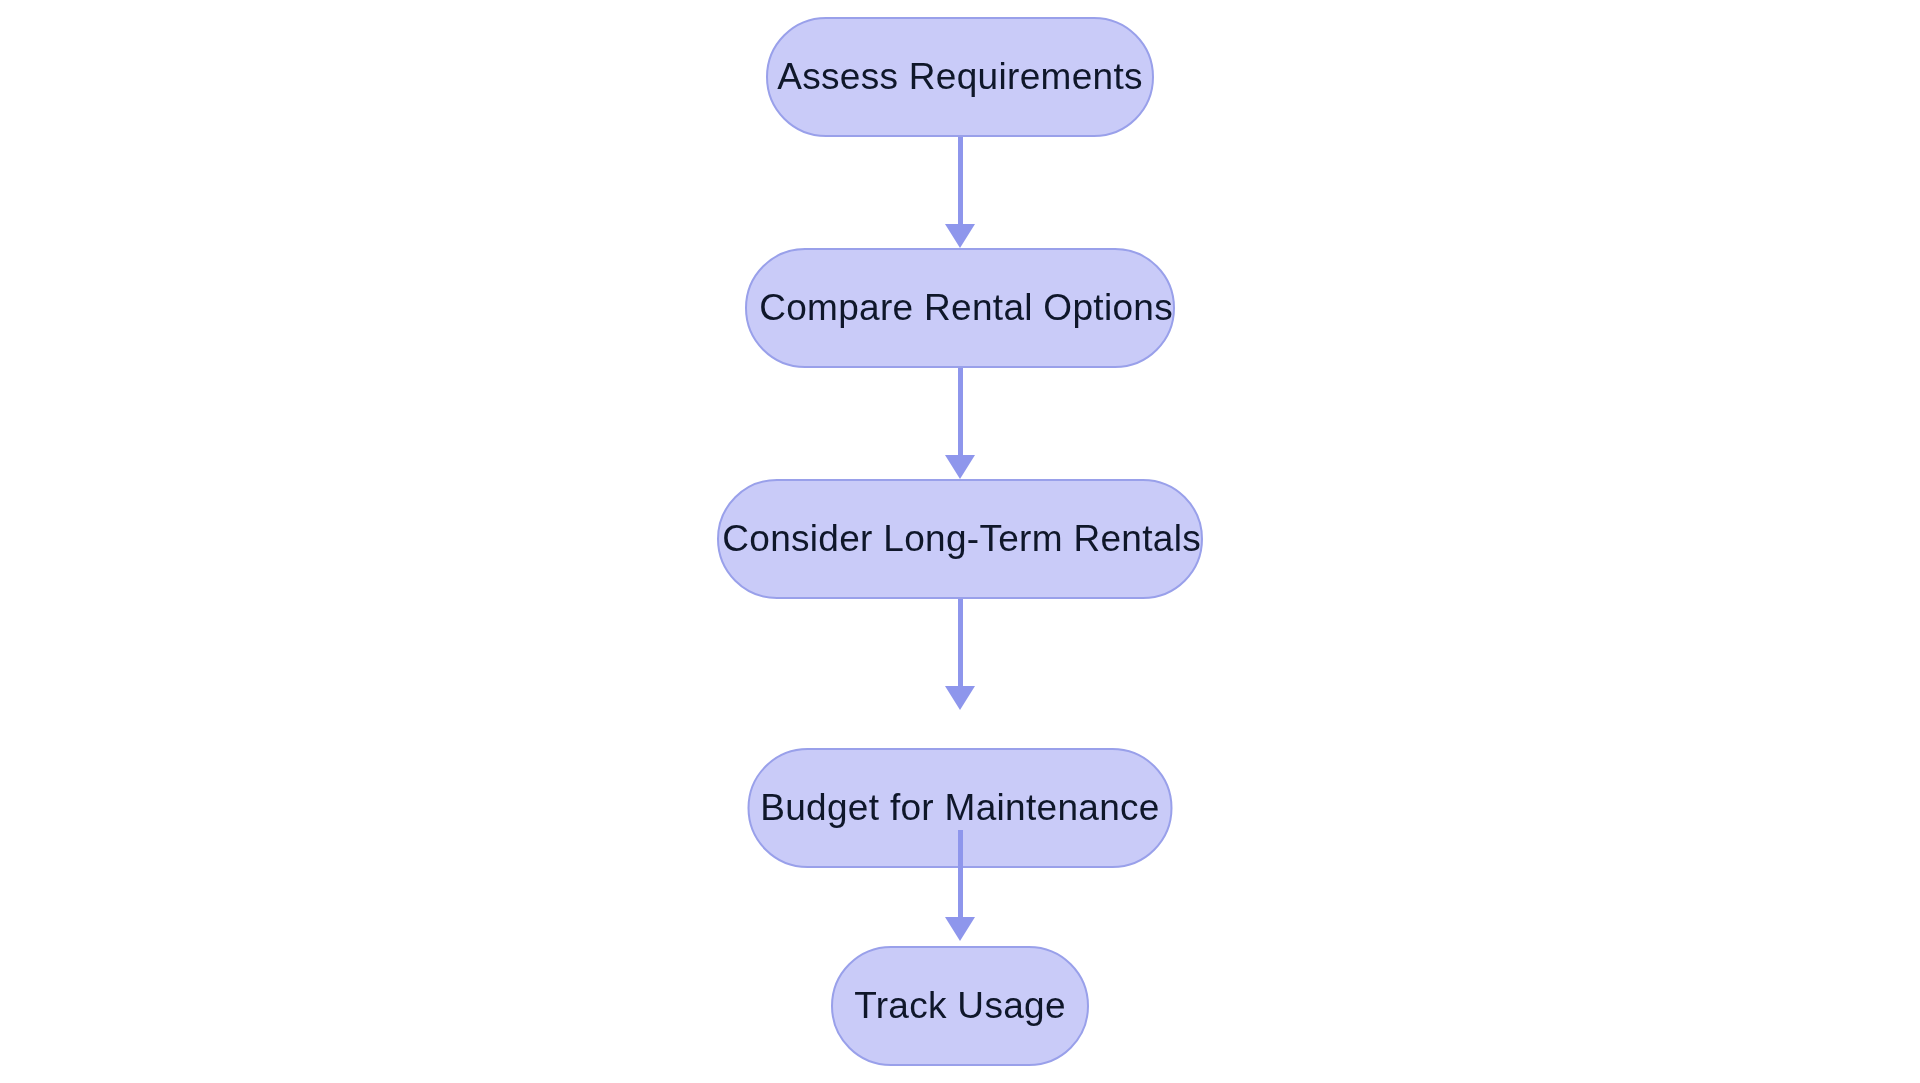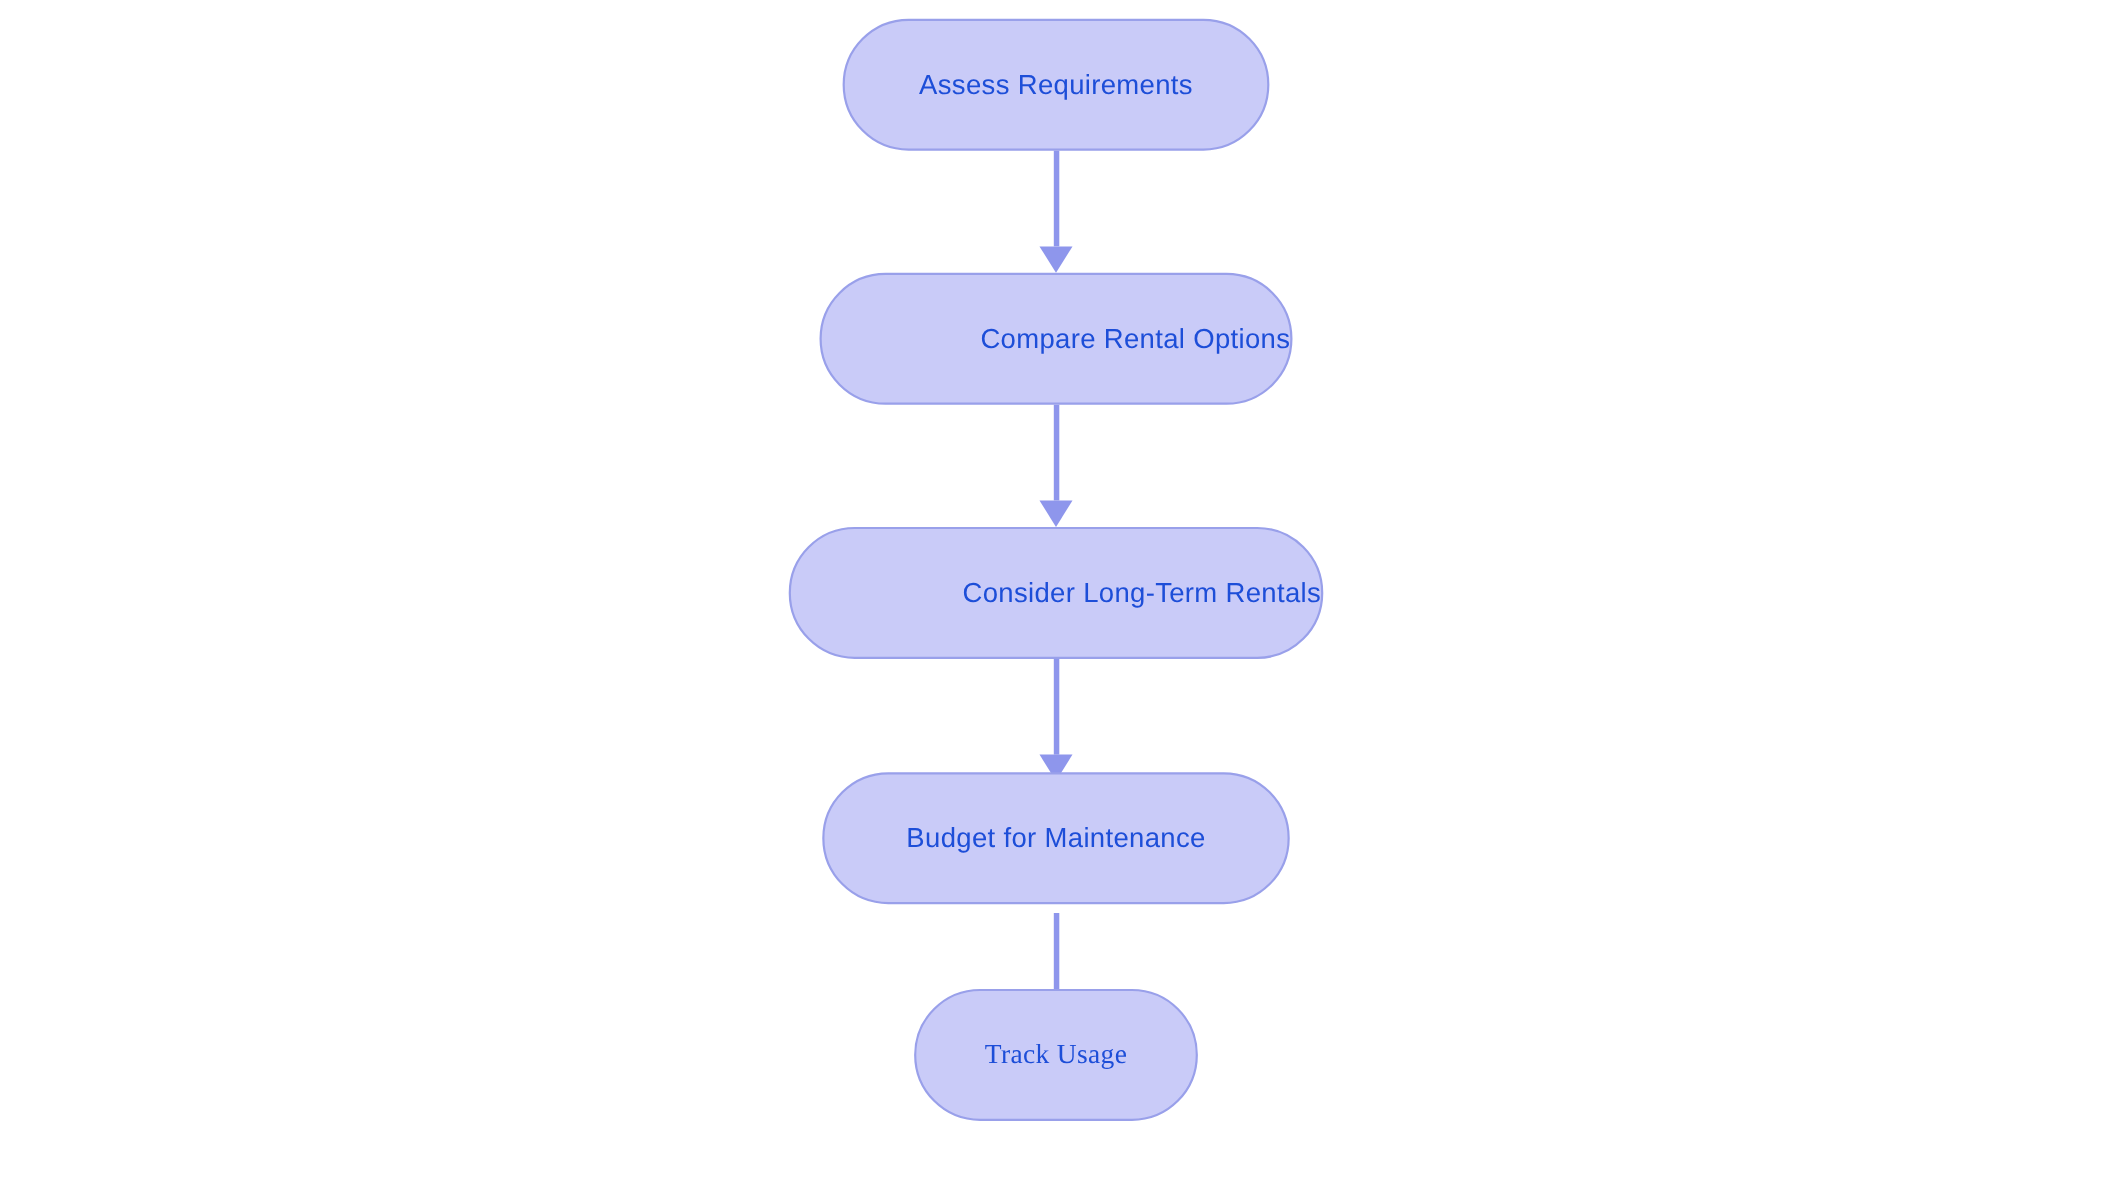--- a/index.html
+++ b/index.html
@@ -22,30 +22,30 @@
     height: 120px;
     box-sizing: border-box;
     background: #c9cbf8;
     border: 2px solid #99a0ea;
     border-radius: 60px;
     display: flex;
     align-items: center;
     justify-content: center;
   }
   .node-label {
-    font-size: 25px;
+    font-size: 37px;
     letter-spacing: 0.3px;
-    color: #1d4ed8;
+    color: #0f172a;
     white-space: nowrap;
   }
   .n1 { top: 17px;  width: 388px; }
   .n2 { top: 248px; width: 430px; justify-content: flex-end; }
   .n3 { top: 479px; width: 486px; justify-content: flex-end; }
-  .n4 { top: 702px; width: 425px; }
-  .n5 { top: 899px; width: 258px; font-family: Liberation Serif, serif; }
+  .n4 { top: 748px; width: 425px; }
+  .n5 { top: 946px; width: 258px; }
 
   .arrow {
     position: absolute;
     left: 50%;
     transform: translateX(-50%);
     width: 30px;
     height: 111px;
     display: flex;
     flex-direction: column;
     align-items: center;

